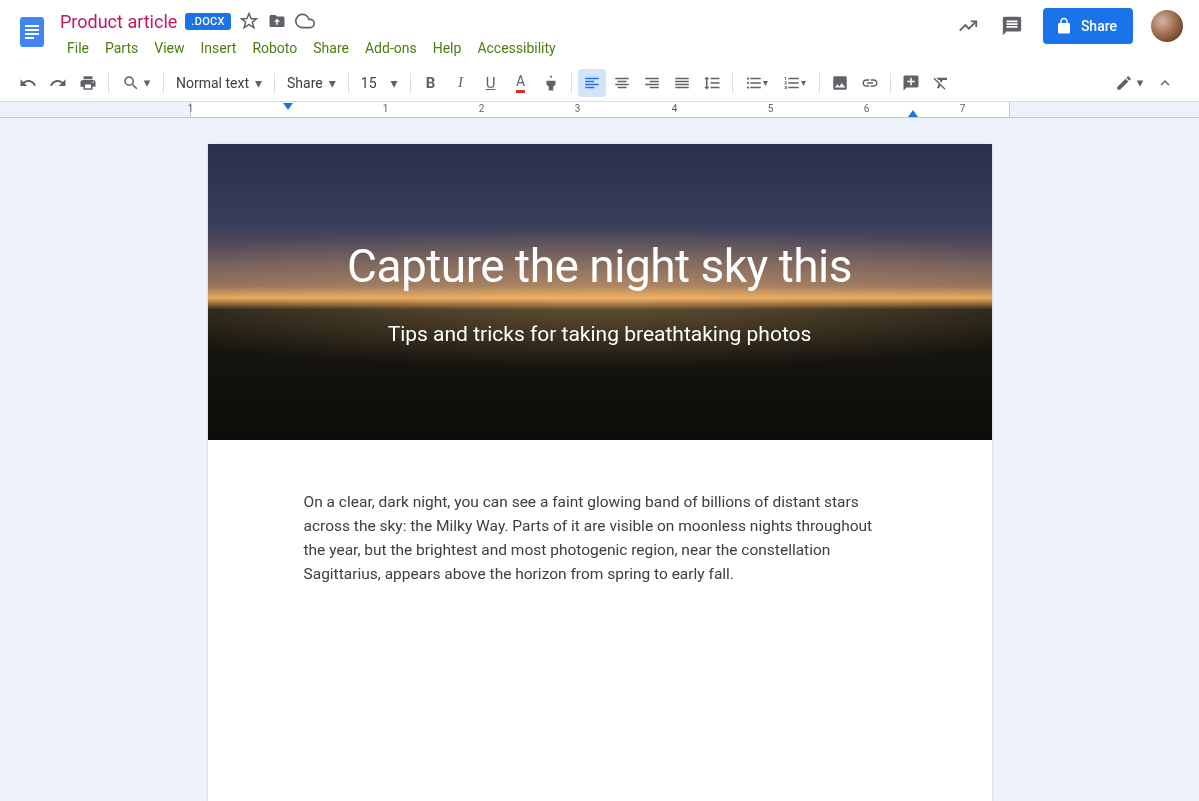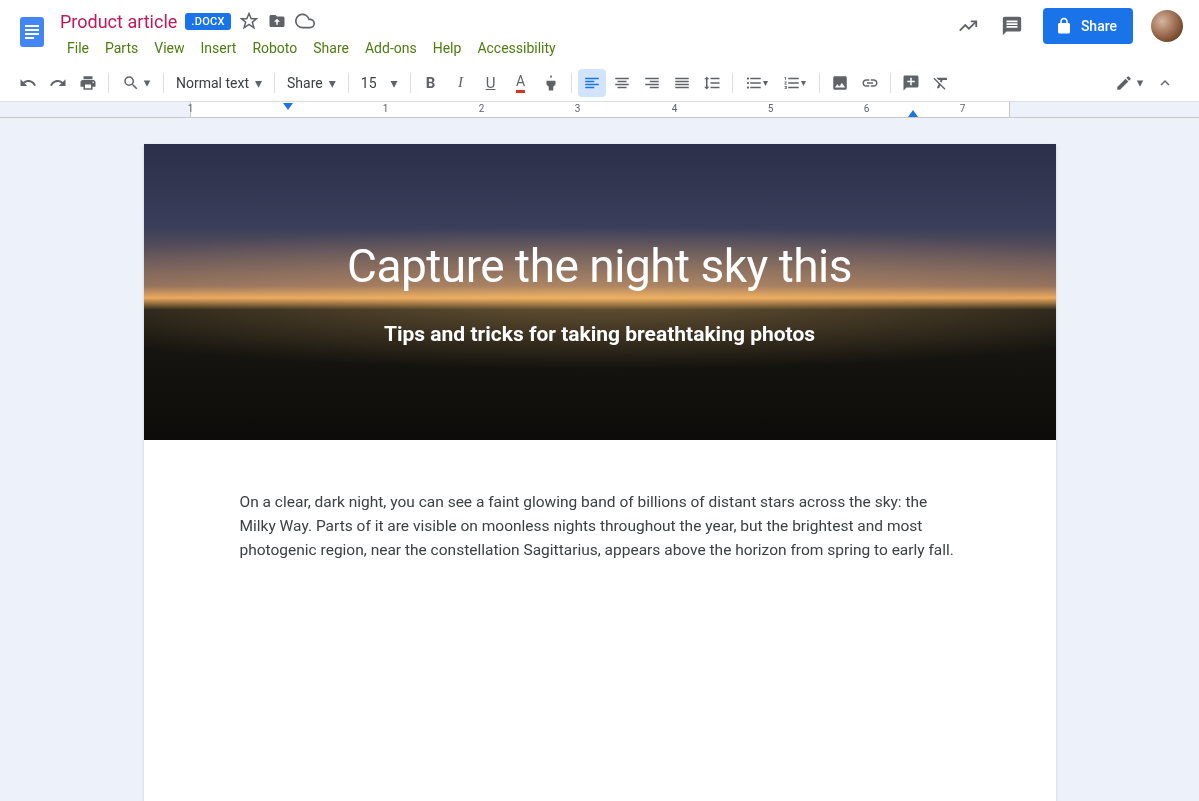--- a/index.html
+++ b/index.html
@@ -23,25 +23,25 @@
   .tsep { width: 1px; height: 20px; background: #dadce0; margin: 0 4px; }
   .tsel { display: flex; align-items: center; gap: 6px; padding: 0 6px; height: 28px; cursor: pointer; color: #3c4043; font-size: 14px; }
   .tsel .caret { color: #5f6368; }
   .spacer { flex: 1; }
   .ruler { height: 16px; background: #edf2fa; border-bottom: 1px solid #c7c7c7; position: relative; }
   .ruler-inner { position: absolute; left: 50%; transform: translateX(-410px); width: 820px; height: 100%; background: #fff; border-left: 1px solid #c7c7c7; border-right: 1px solid #c7c7c7; }
   .rnum { position: absolute; top: 1px; font-size: 10px; color: #5f6368; transform: translateX(-50%); }
   .rmark-left { position: absolute; top: 1px; width: 0; height: 0; border-left: 5px solid transparent; border-right: 5px solid transparent; border-top: 7px solid #1a73e8; transform: translateX(-5px); }
   .rmark-right { position: absolute; bottom: 0; width: 0; height: 0; border-left: 5px solid transparent; border-right: 5px solid transparent; border-bottom: 7px solid #1a73e8; transform: translateX(-5px); }
   .canvas { background: #edf2fa; height: calc(801px - 64px - 38px - 16px); overflow: auto; display: flex; justify-content: center; padding-top: 26px; }
-  .page { width: 912px; background: #fff; box-shadow: 0 1px 3px rgba(0,0,0,.15); }
+  .page { width: 784px; background: #fff; box-shadow: 0 1px 3px rgba(0,0,0,.15); }
   .hero { height: 296px; position: relative; background: linear-gradient(180deg, #2b2f4a 0%, #3a3e5a 28%, #8b6a5a 48%, #e8a55a 52%, #1a1812 56%, #0e0c0a 100%); display: flex; flex-direction: column; align-items: center; justify-content: center; color: #fff; text-align: center; }
   .hero::before { content: ""; position: absolute; inset: 0; background: radial-gradient(ellipse 120% 40% at 50% 52%, rgba(255,200,120,.35), transparent 60%); }
   .hero h1 { font-size: 46px; font-weight: 400; line-height: 1.25; position: relative; z-index: 1; letter-spacing: -.5px; }
-  .hero p { font-size: 21px; font-weight: 700; margin-top: 26px; position: relative; z-index: 1; }
+  .hero p { font-size: 21px; font-weight: 400; margin-top: 26px; position: relative; z-index: 1; }
   .content { padding: 50px 96px 30px 96px; }
   .content h2 { font-size: 32px; font-weight: 400; color: #202124; margin-bottom: 18px; }
   .content p { font-size: 15.5px; line-height: 1.55; color: #3c4043; margin-bottom: 40px; }
   .caret { display:inline-block; }
   svg { display: block; }
 </style>
 </head>
 <body>
 
 <div class="header">

